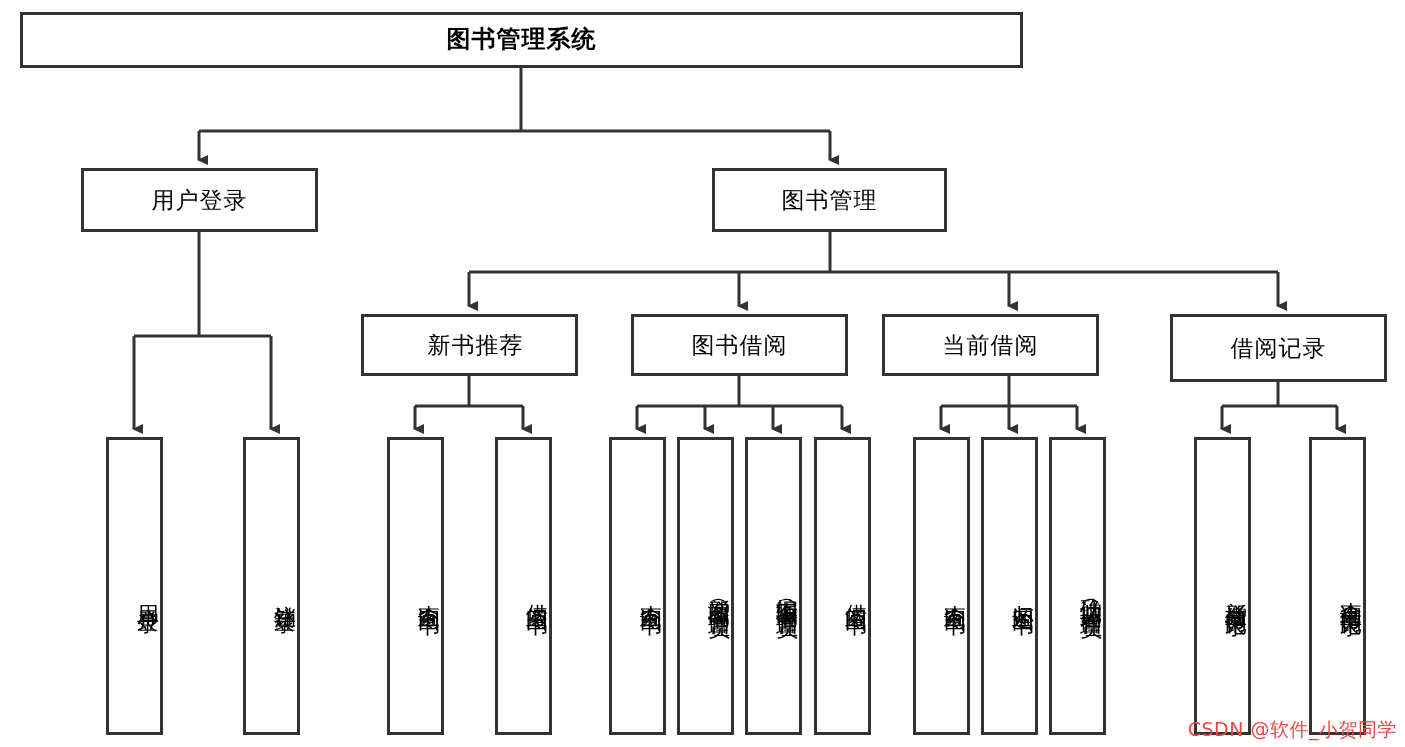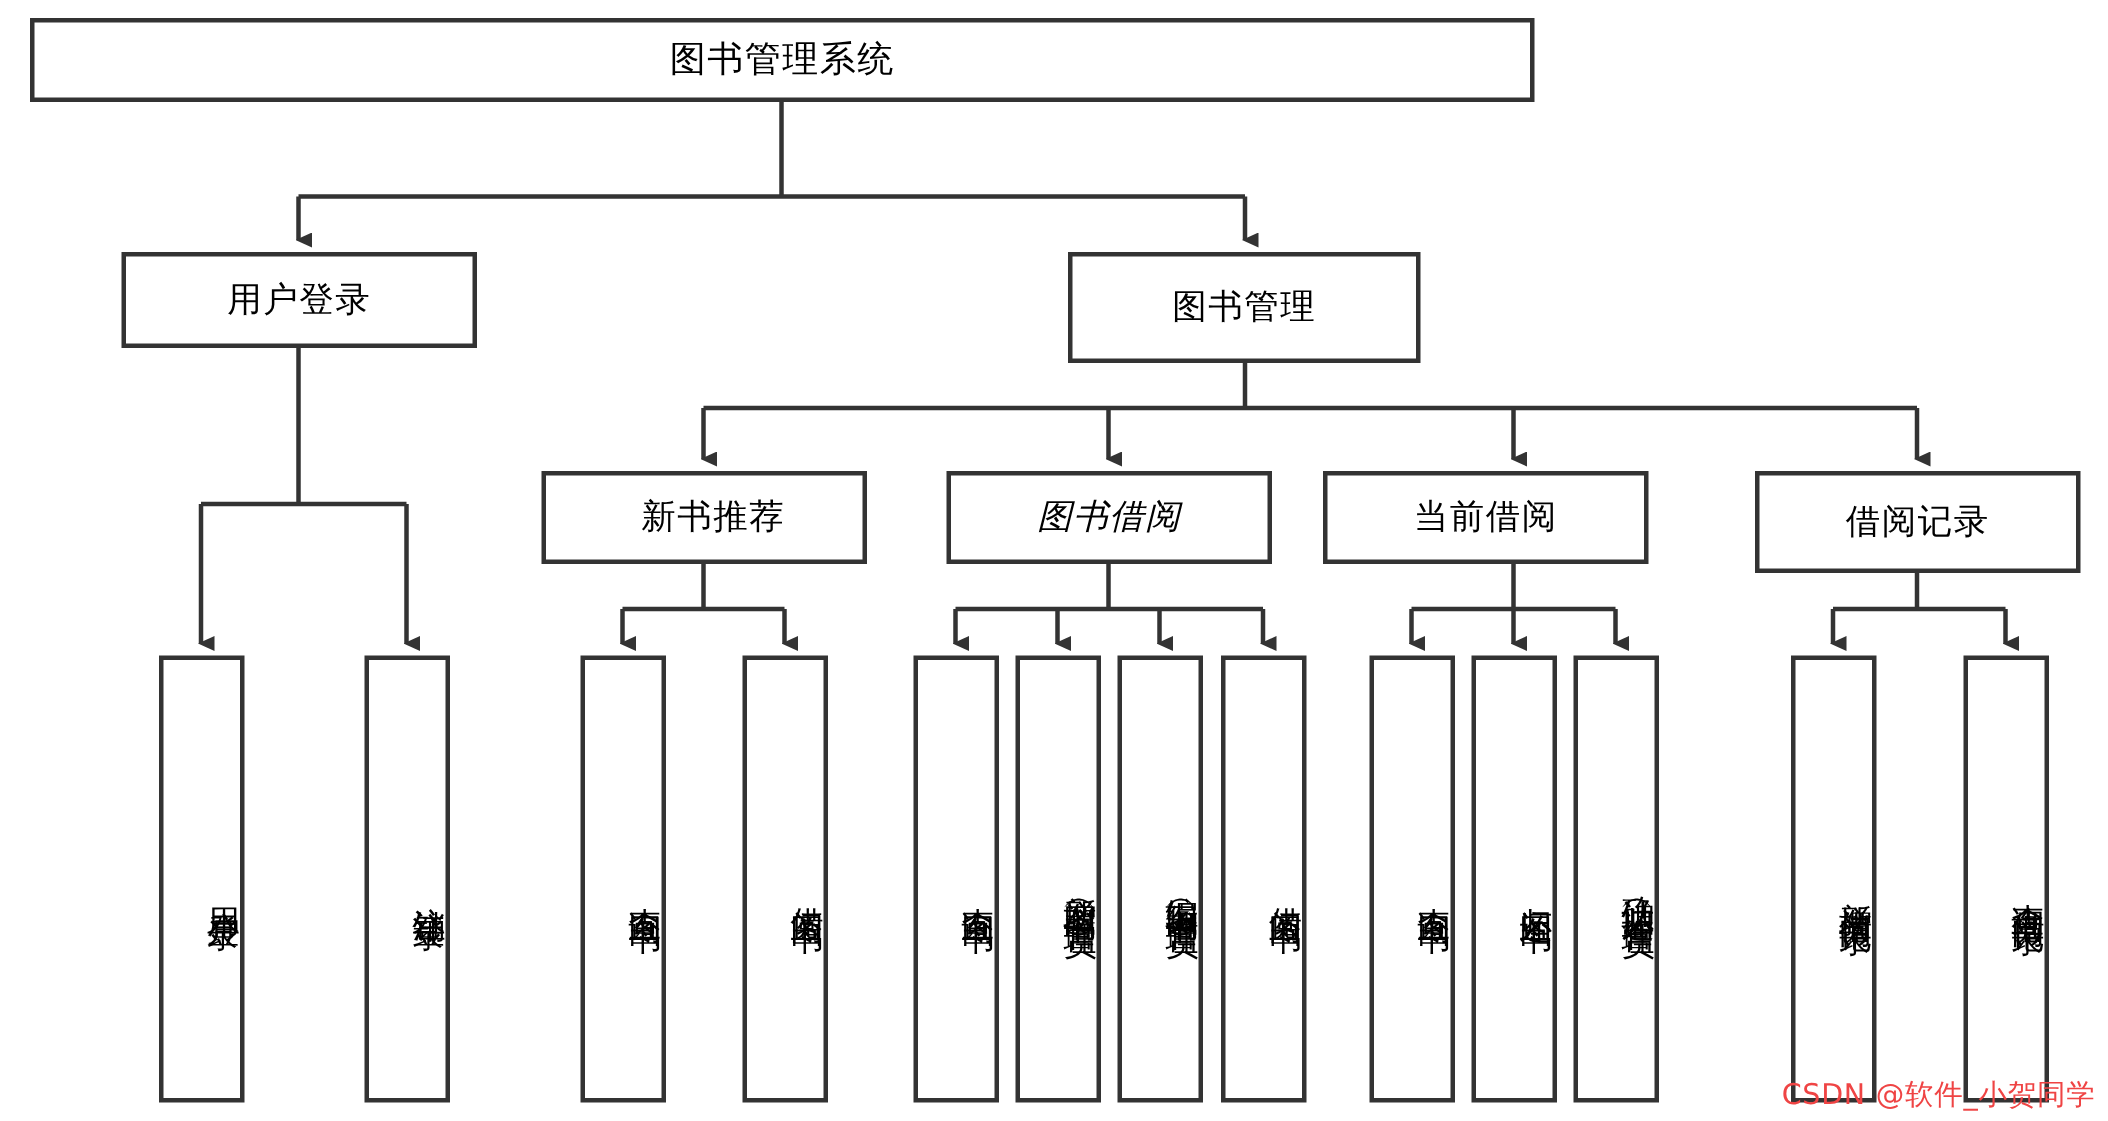--- a/index.html
+++ b/index.html
@@ -37,20 +37,21 @@
     color: #000000;
     text-align: center;
   }
   .node.h {
     font-size: 23px;
     letter-spacing: 1px;
     line-height: 1.15;
   }
   .node.root {
     font-size: 24px;
+    font-weight: bold;
   }
   .node.v {
     writing-mode: vertical-rl;
     text-orientation: upright;
     font-size: 22px;
     letter-spacing: 3px;
     line-height: 1.1;
     align-items: flex-start;
     justify-content: center;
     padding-top: 14px;
@@ -121,24 +122,24 @@
       <path d="M1278,376 L1278,406"></path>
       <path d="M1222,406 L1337,406"></path>
       <path d="M1222,406 L1222,429" marker-end="url(#arrow)"></path>
       <path d="M1337,406 L1337,429" marker-end="url(#arrow)"></path>
     </g>
   </svg>
 
   <div class="node h root" style="left:20px; top:12px; width:1003px; height:56px;">图书管理系统</div>
 
   <div class="node h" style="left:81px; top:168px; width:237px; height:64px;">用户登录</div>
-  <div class="node h" style="left:712px; top:168px; width:235px; height:74px;">图书管理</div>
+  <div class="node h" style="left:712px; top:168px; width:235px; height:64px;">图书管理</div>
 
   <div class="node h" style="left:361px; top:314px; width:217px; height:62px;padding-left:12px;">新书推荐</div>
-  <div class="node h" style="left:631px; top:314px; width:217px; height:62px;font-style:italic;">图书借阅</div>
+  <div class="node h" style="left:631px; top:314px; width:217px; height:62px;">图书借阅</div>
   <div class="node h" style="left:882px; top:314px; width:217px; height:62px;">当前借阅</div>
   <div class="node h" style="left:1170px; top:314px; width:217px; height:68px;">借阅记录</div>
 
   <div class="node v" style="left:106px; top:437px; width:57px; height:298px;">
     <span class="vtext">用户登录</span>
   </div>
   <div class="node v" style="left:243px; top:437px; width:57px; height:298px;">
     <span class="vtext">注销登录</span>
   </div>
 

